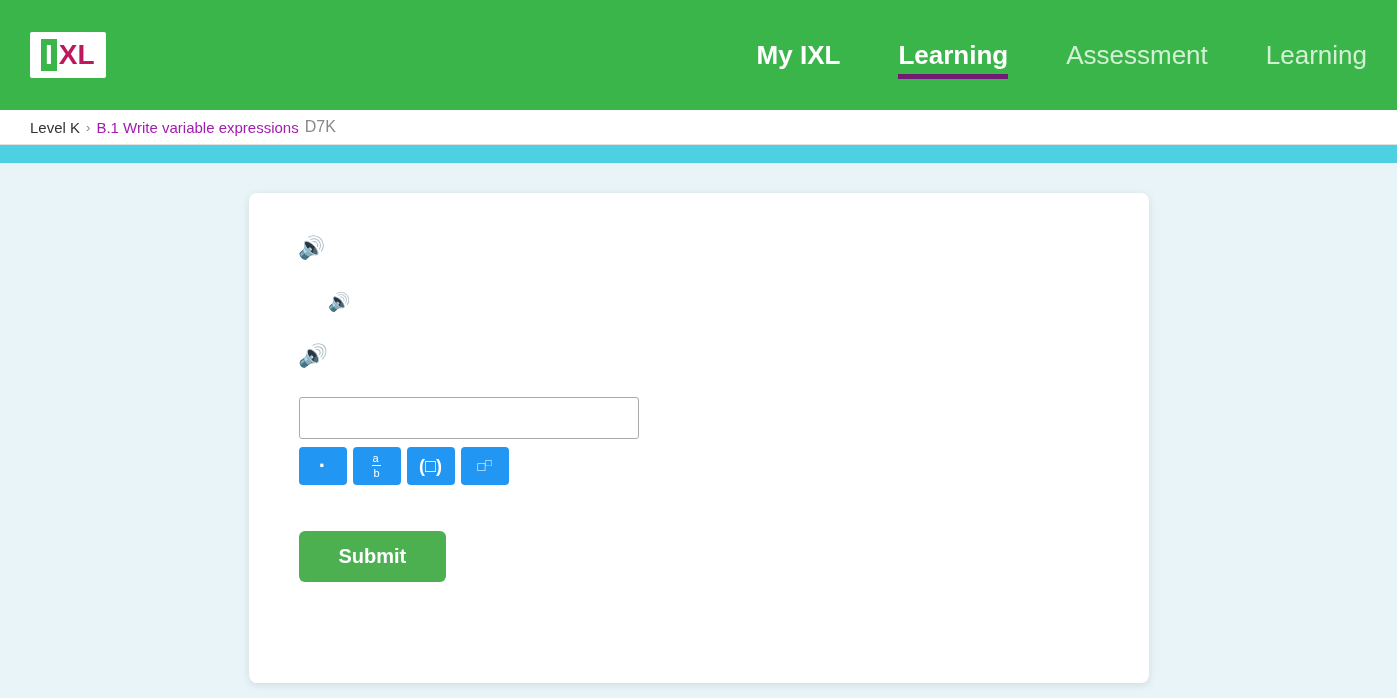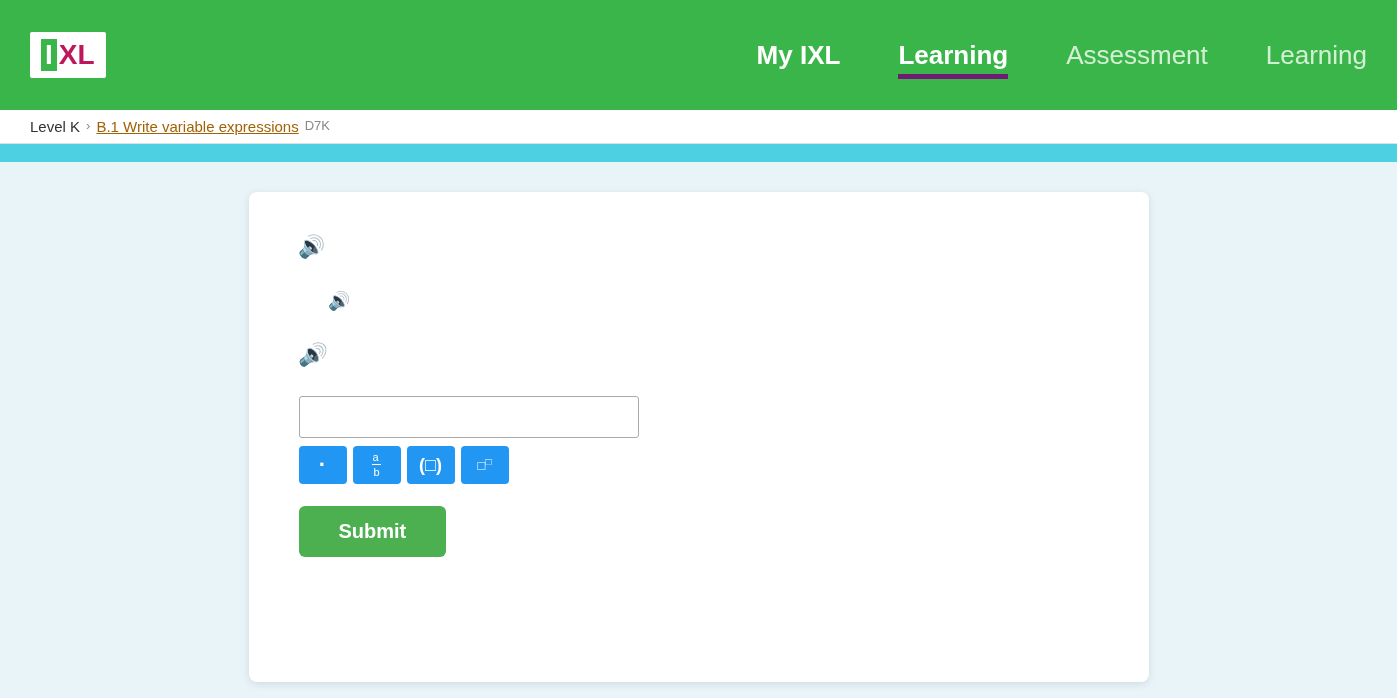--- a/index.html
+++ b/index.html
@@ -48,28 +48,28 @@
     #nav-assessment { color: #d4f0d4; }
     #nav-analytics { color: #d4f0d4; }
 
     
     #breadcrumb-bar {
       background: #fff;
       padding: 8px 30px;
       font-size: 15px;
       color: #555;
       display: flex;
-      align-items: flex-start;
+      align-items: center;
       gap: 6px;
       border-bottom: 1px solid #e0e0e0;
     }
     #breadcrumb-bar .chevron { color: #888; font-size: 13px; }
     #breadcrumb-levelk { color: #333; }
-    #breadcrumb-b1 { color: #a16207; text-decoration: underline; }
-    #breadcrumb-code { color: #888; font-size: 13px; }
+    #breadcrumb-b1 { color: #a21caf; }
+    #breadcrumb-code { color: #888; font-size: 16px; }
 
     
     #teal-bar {
       background: #4dd0e1;
       height: 18px;
     }
 
     
     #main-content {
       background: #e8f4f8;
@@ -158,21 +158,21 @@
 
     #submit-btn {
       background: #4caf50;
       color: #fff;
       border: none;
       border-radius: 6px;
       padding: 14px 40px;
       font-size: 20px;
       font-weight: bold;
       cursor: pointer;
-      margin-top: 2px;
+      margin-top: 26px;
     }
 
     
     .fraction-icon {
       display: flex;
       flex-direction: column;
       align-items: center;
       gap: 1px;
       font-size: 11px;
       line-height: 1;

